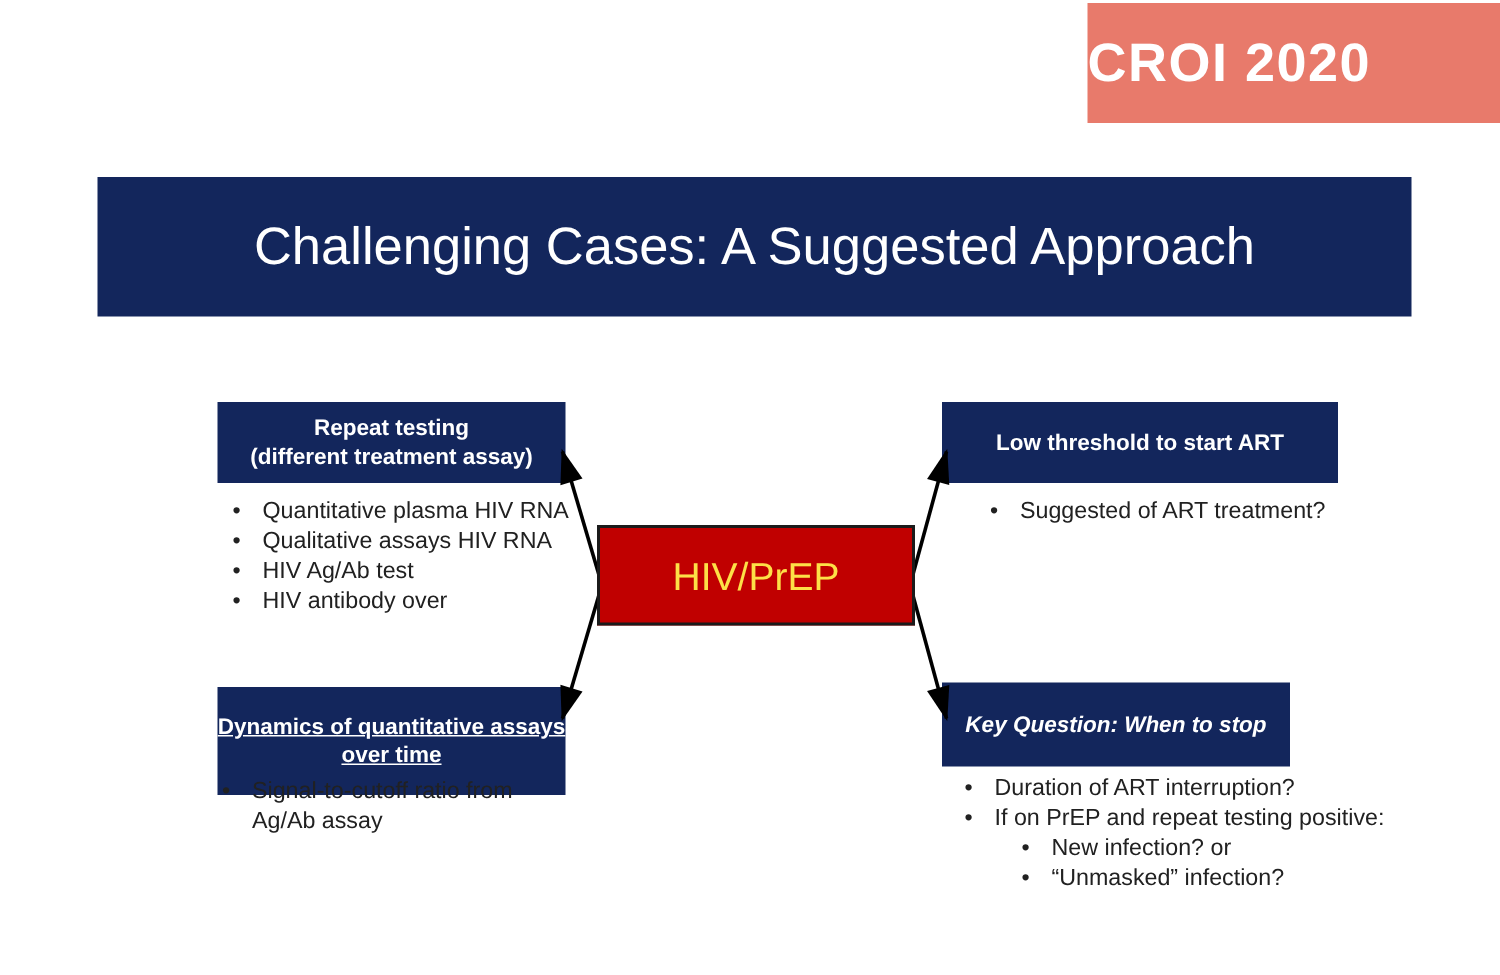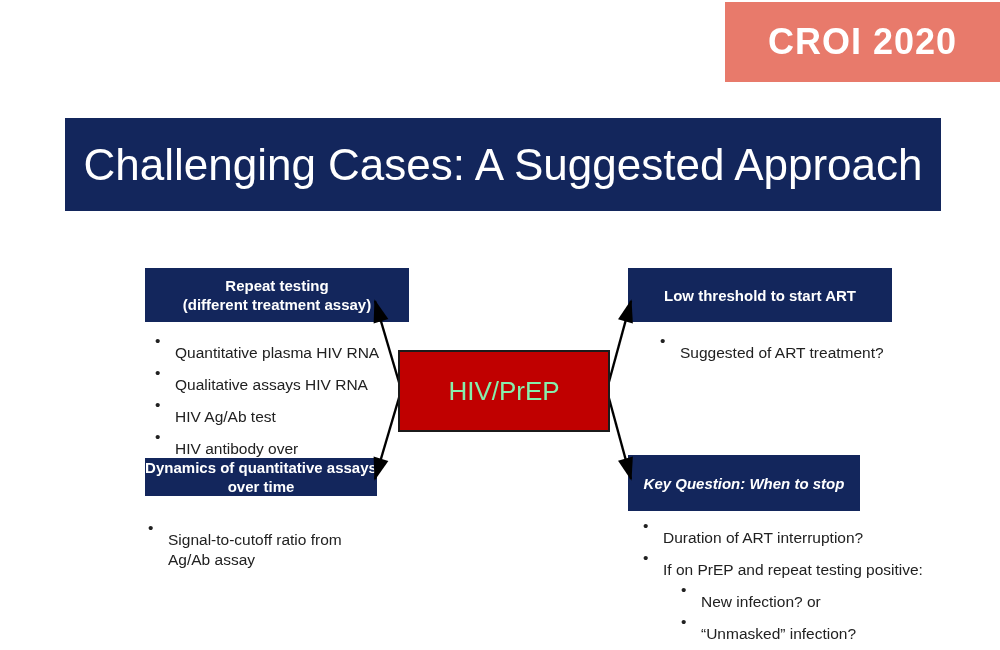--- a/index.html
+++ b/index.html
@@ -11,70 +11,70 @@
     overflow: hidden;
     font-family: "Liberation Sans", sans-serif;
   }
   .abs { position: absolute; }
 
   .croi-badge {
     left: 725px; top: 2px; width: 275px; height: 80px;
     background: var(--coral, #E87A6B);
     color: #ffffff;
     font-size: 36px; font-weight: bold; letter-spacing: 1px;
-    display: flex; align-items: center; justify-content: center;
+    display: flex; align-items: center; justify-content: flex-start;
     z-index: 2;
   }
 
   .title-bar {
     left: 65px; top: 118px; width: 876px; height: 93px;
     background: var(--navy, #13265C);
     color: #ffffff;
-    font-size: 44px;
+    font-size: 35px;
     display: flex; align-items: center; justify-content: center;
     z-index: 2;
   }
 
   .node {
     background: var(--navy, #13265C);
     color: #ffffff;
     font-size: 15px; font-weight: bold; line-height: 19px;
     display: flex; flex-direction: column; align-items: center; justify-content: center;
     text-align: center;
     z-index: 2;
   }
-  .node-top-left     { left: 145px; top: 268px; width: 264px; height: 54px; }
+  .node-top-left     { left: 145px; top: 268px; width: 232px; height: 54px; }
   .node-top-right    { left: 628px; top: 268px; width: 264px; height: 54px; }
-  .node-bottom-left  { left: 145px; top: 458px; width: 232px; height: 38px; }
+  .node-bottom-left  { left: 145px; top: 458px; width: 232px; height: 72px; text-decoration: underline; }
   .node-bottom-right { left: 628px; top: 455px; width: 232px; height: 56px; font-style: italic; }
 
   .arrows { left: 0; top: 0; z-index: 3; pointer-events: none; }
   .arrows line { stroke: var(--arrow, #000); stroke-width: 2.4; }
   .arrows path { fill: var(--arrow, #000); }
 
   .center-box {
-    left: 398px; top: 350px; width: 212px; height: 82px;
+    left: 398px; top: 350px; width: 212px; height: 67px;
     background: var(--red, #C00000);
     border: 2px solid #1b1b1b;
     box-sizing: border-box;
-    color: #86efac;
+    color: #fde047;
     font-size: 26px; line-height: 34px;
     display: flex; flex-direction: column; align-items: center; justify-content: center;
     text-align: center;
     z-index: 4;
   }
 
   .bullet-list { z-index: 2; }
   .bullet-row {
     display: flex;
     font-size: 15.5px; line-height: 20px;
     color: #212121;
   }
   .bullet-row .dot { flex: 0 0 20px; text-align: left; }
-  .bullet-row .btxt { flex: 1 1 auto; margin-top: 12px; }
+  .bullet-row .btxt { flex: 1 1 auto; }
   .bullet-row.sub { margin-left: 38px; }
 
   .bl-top-left     { left: 155px; top: 331px; width: 230px; }
   .bl-top-right    { left: 660px; top: 331px; width: 250px; }
   .bl-bottom-left  { left: 148px; top: 518px; width: 215px; }
   .bl-bottom-right { left: 643px; top: 516px; width: 290px; }
 </style>
 </head>
 <body>
 

